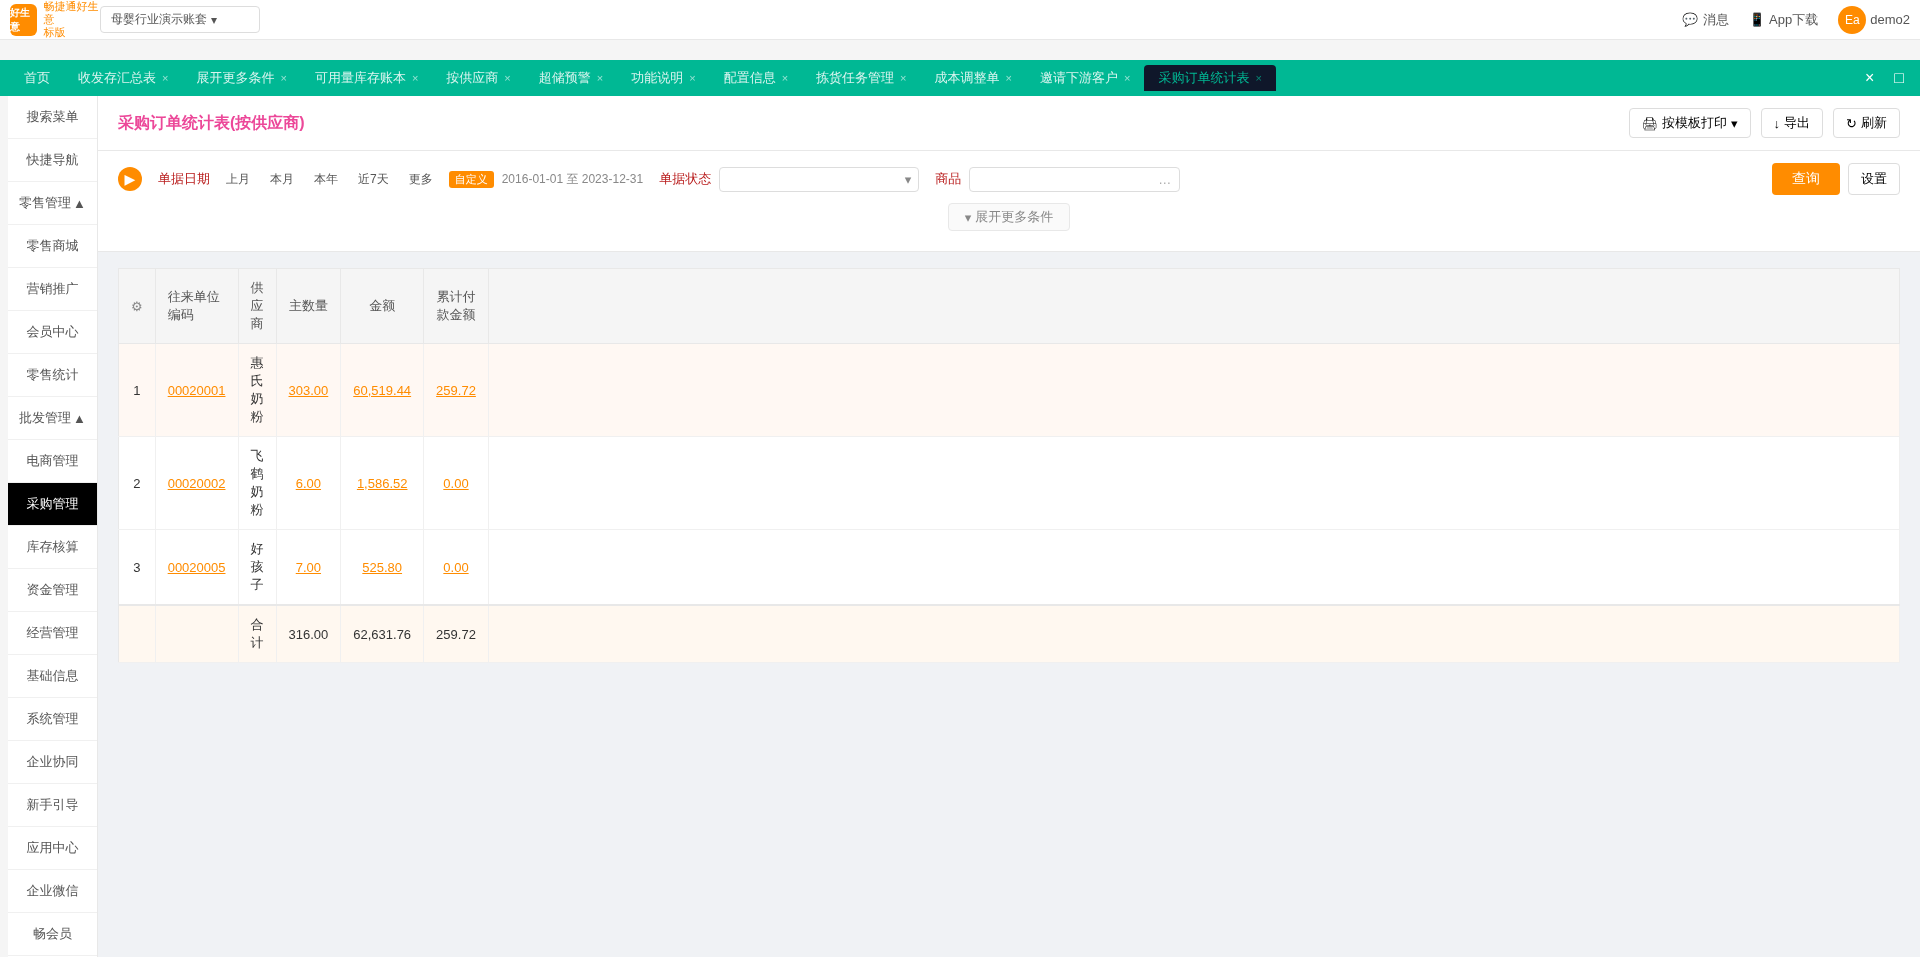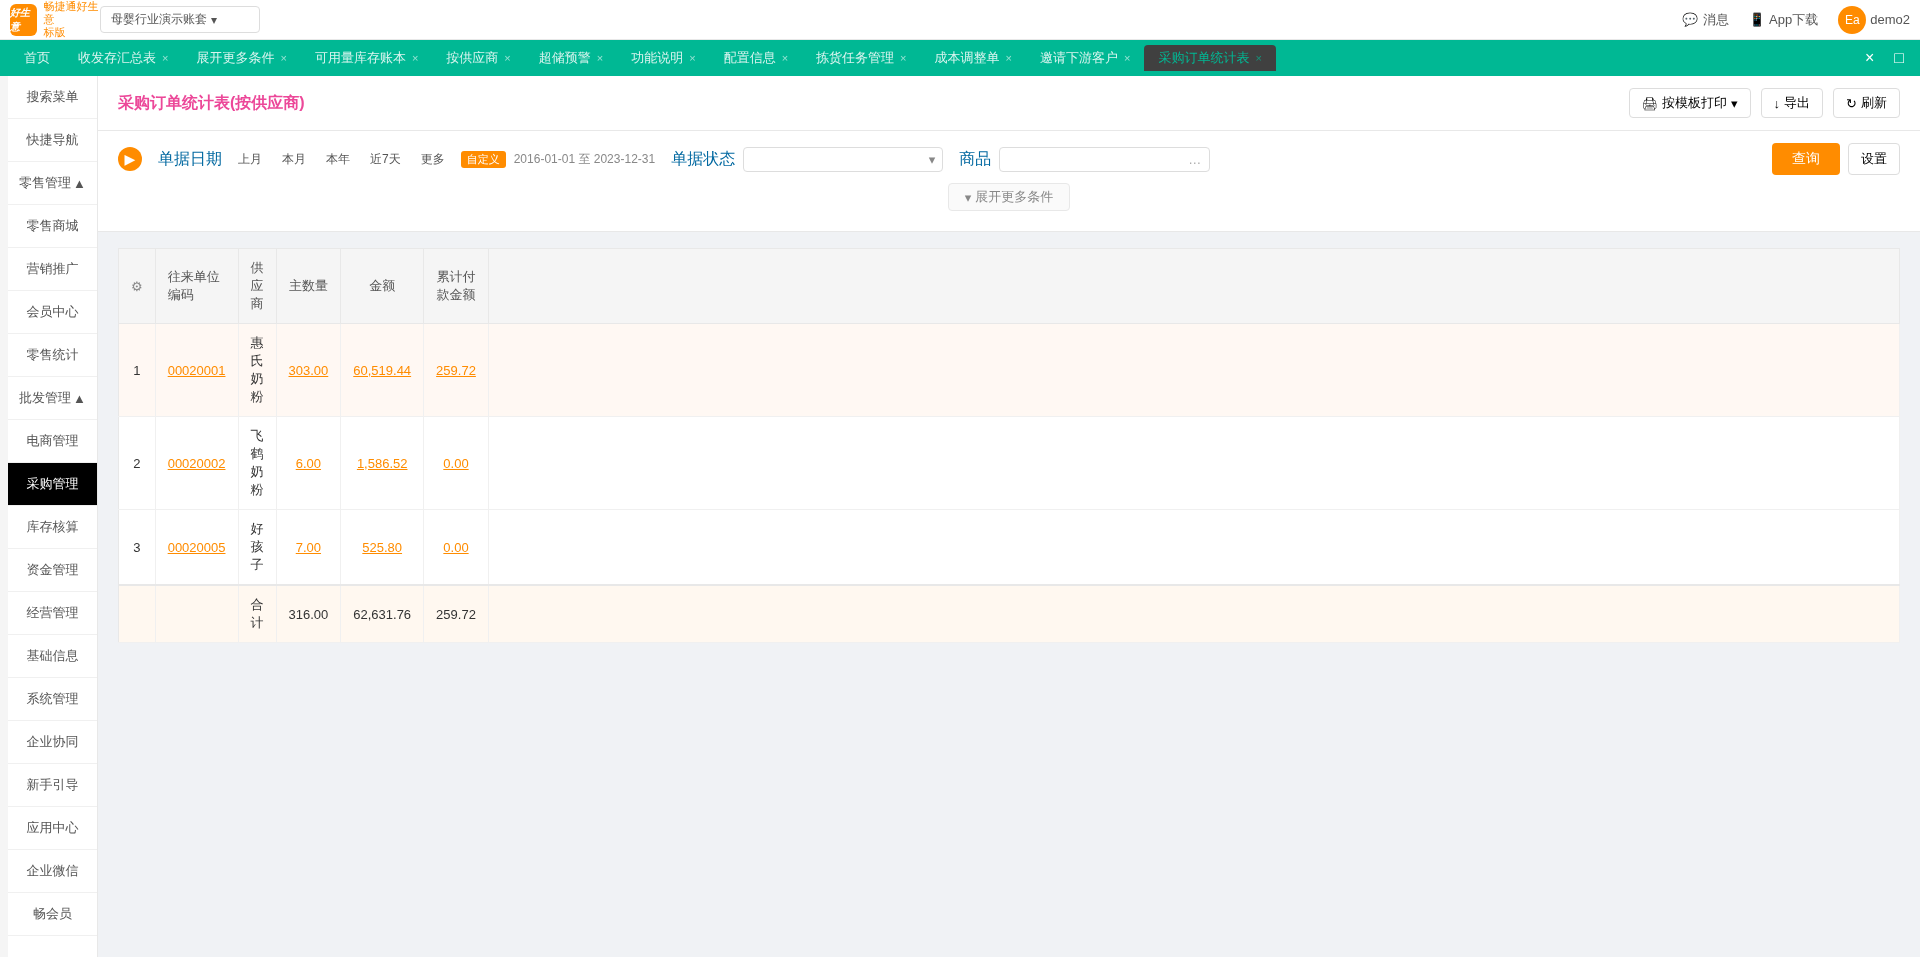--- a/index.html
+++ b/index.html
@@ -1,32 +1,32 @@
 <!DOCTYPE html>
 <html><head>
   <meta charset="utf-8">
   <style>
     * { margin: 0; padding: 0; box-sizing: border-box; }
     body { font-family: 'Microsoft YaHei', Arial, sans-serif; font-size: 13px; background: #f5f5f5; color: #333; width: 1920px; height: 957px; overflow: hidden; display: flex; flex-direction: column; }
 
     
     .top-bar { height: 40px; background: #fff; display: flex; align-items: center; padding: 0 10px; border-bottom: 1px solid #e8e8e8; flex-shrink: 0; }
     .logo-area { display: flex; align-items: center; gap: 6px; width: 90px; }
-    .logo-icon { width: 32px; height: 32px; background: #ff8c00; border-radius: 6px; display: flex; align-items: center; justify-content: center; font-style: italic; }
+    .logo-icon { width: 32px; height: 32px; background: #ff8c00; border-radius: 6px; display: flex; align-items: center; justify-content: center; }
     .logo-icon span { color: white; font-size: 10px; font-weight: bold; }
     .logo-text { font-size: 11px; color: #ff8c00; line-height: 1.2; }
     .workspace-selector { display: flex; align-items: center; gap: 4px; padding: 4px 10px; border: 1px solid #ddd; border-radius: 4px; cursor: pointer; font-size: 12px; color: #555; min-width: 160px; }
     .top-bar-right { margin-left: auto; display: flex; align-items: center; gap: 20px; }
     .top-bar-btn { display: flex; align-items: center; gap: 4px; font-size: 13px; color: #555; cursor: pointer; }
     .user-avatar { width: 28px; height: 28px; border-radius: 50%; background: #ff8c00; display: flex; align-items: center; justify-content: center; color: white; font-size: 12px; }
 
     
-    .nav-tabs { height: 36px; background: #00b894; display: flex; align-items: center; padding: 0 10px; flex-shrink: 0; overflow: hidden; }
+    .nav-tabs { height: 36px; background: #00b894; display: flex; align-items: center; padding: 0 10px; flex-shrink: 0; overflow: hidden; margin-top: 20px; }
     .nav-tab { padding: 4px 14px; color: rgba(255,255,255,0.85); font-size: 13px; cursor: pointer; white-space: nowrap; display: flex; align-items: center; gap: 6px; border-radius: 4px 4px 0 0; }
-    .nav-tab.active { background: #404040; color: #00b894; font-weight: 500; }
+    .nav-tab.active { background: #0f172a; color: #00b894; font-weight: 500; }
     .nav-tab .close-x { font-size: 11px; opacity: 0.7; }
     .nav-tab.active .close-x { color: #00b894; }
     .nav-tabs-end { margin-left: auto; display: flex; align-items: center; gap: 8px; }
     .nav-end-btn { color: white; font-size: 16px; cursor: pointer; padding: 2px 6px; }
 
     
     .main-layout { display: flex; flex: 1; overflow: hidden; }
 
     
     .sidebar { width: 90px; background: #fff; border-right: 1px solid #e8e8e8; display: flex; flex-direction: column; flex-shrink: 0; overflow-y: auto; margin-left: 8px; }
@@ -43,21 +43,21 @@
     .page-actions { display: flex; align-items: center; gap: 10px; }
     .btn-template { background: #fff; border: 1px solid #ddd; padding: 5px 12px; border-radius: 4px; cursor: pointer; font-size: 13px; display: flex; align-items: center; gap: 4px; }
     .btn-export { background: #fff; border: 1px solid #ddd; padding: 5px 12px; border-radius: 4px; cursor: pointer; font-size: 13px; display: flex; align-items: center; gap: 4px; }
     .btn-refresh { background: #fff; border: 1px solid #ddd; padding: 5px 12px; border-radius: 4px; cursor: pointer; font-size: 13px; display: flex; align-items: center; gap: 4px; }
 
     
     .filter-bar { background: #fff; padding: 12px 20px; border-bottom: 1px solid #e8e8e8; }
     .filter-row { display: flex; align-items: center; gap: 16px; flex-wrap: wrap; }
     .filter-toggle { width: 24px; height: 24px; background: #ff8c00; border-radius: 50%; display: flex; align-items: center; justify-content: center; color: white; cursor: pointer; font-size: 14px; flex-shrink: 0; }
     .filter-group { display: flex; align-items: center; gap: 8px; }
-    .filter-label { color: #0369a1; white-space: nowrap; font-size: 16px; }
+    .filter-label { color: #b91c1c; white-space: nowrap; font-size: 13px; }
     .date-shortcuts { display: flex; gap: 4px; }
     .date-shortcut { padding: 2px 8px; font-size: 12px; color: #555; cursor: pointer; border-radius: 3px; }
     .date-range { font-size: 12px; color: #888; }
     .custom-badge { background: #ff8c00; color: white; padding: 1px 6px; border-radius: 3px; font-size: 11px; }
     .filter-select { border: 1px solid #ddd; border-radius: 4px; padding: 4px 8px; font-size: 13px; min-width: 200px; background: #fff; }
     .btn-search { background: #ff8c00; color: white; border: none; padding: 6px 20px; border-radius: 4px; cursor: pointer; font-size: 14px; font-weight: 500; }
     .btn-settings { background: #fff; border: 1px solid #ddd; padding: 6px 12px; border-radius: 4px; cursor: pointer; font-size: 13px; }
     .filter-expand { display: flex; align-items: center; justify-content: center; padding: 8px; }
     .expand-btn { display: flex; align-items: center; gap: 4px; color: #888; cursor: pointer; font-size: 13px; border: 1px solid #e8e8e8; padding: 4px 16px; border-radius: 4px; background: #fafafa; }
 

